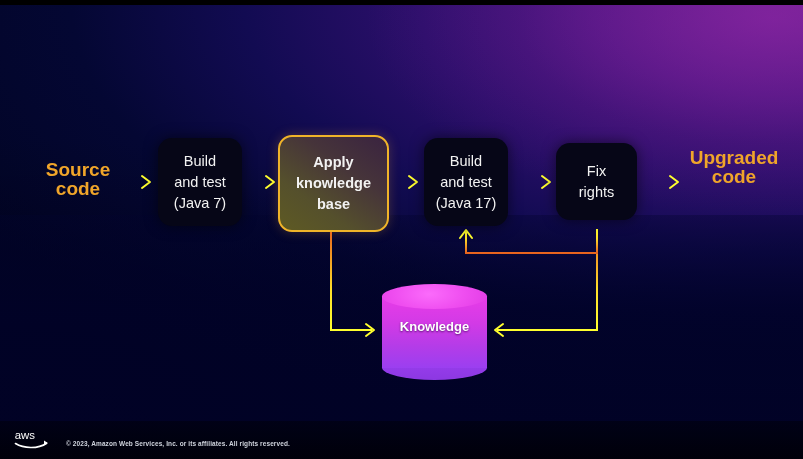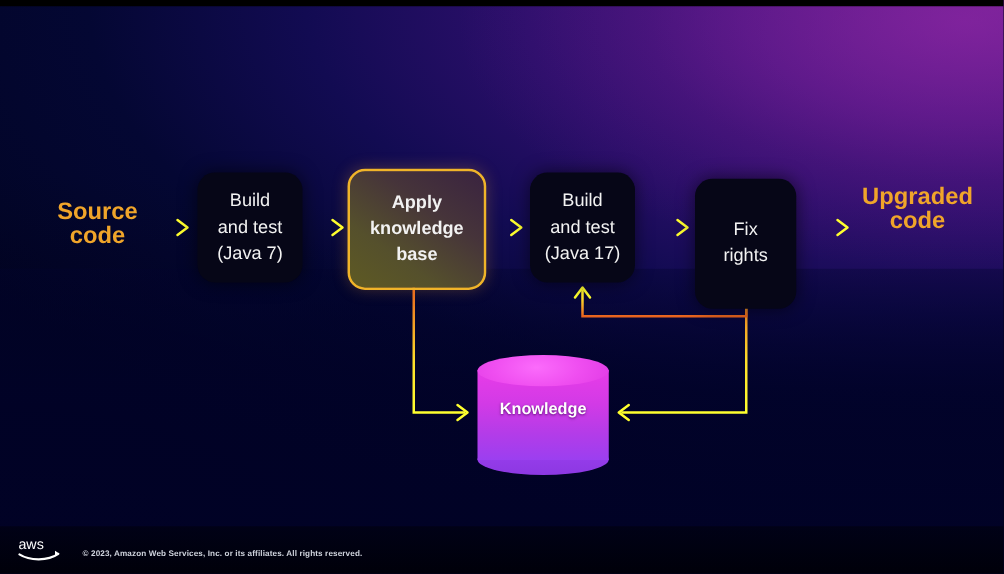--- a/index.html
+++ b/index.html
@@ -75,21 +75,21 @@
     line-height: 21px;
     background: #060617;
     box-shadow: 0 0 14px rgba(0,0,0,0.55);
   }
   #box-build8   { left: 158px; top: 138px; width: 84px; height: 88px; }
   #box-apply    { left: 278px; top: 135px; width: 107px; height: 93px;
                   background: linear-gradient(215deg, #3a2340 0%, #46343a 35%, #55502c 70%, #5e5a23 100%);
                   border: 2px solid #f0b429;
                   box-shadow: 0 0 12px rgba(240,160,40,0.25); font-weight: bold; }
   #box-build17  { left: 424px; top: 138px; width: 84px; height: 88px; }
-  #box-fix      { left: 556px; top: 143px; width: 81px; height: 104px; }
+  #box-fix      { left: 556px; top: 143px; width: 81px; height: 77px; }
 
   
   #db {
     position: absolute;
     left: 382px;
     top: 284px;
     width: 105px;
     height: 96px;
   }
   .cyl-body {

